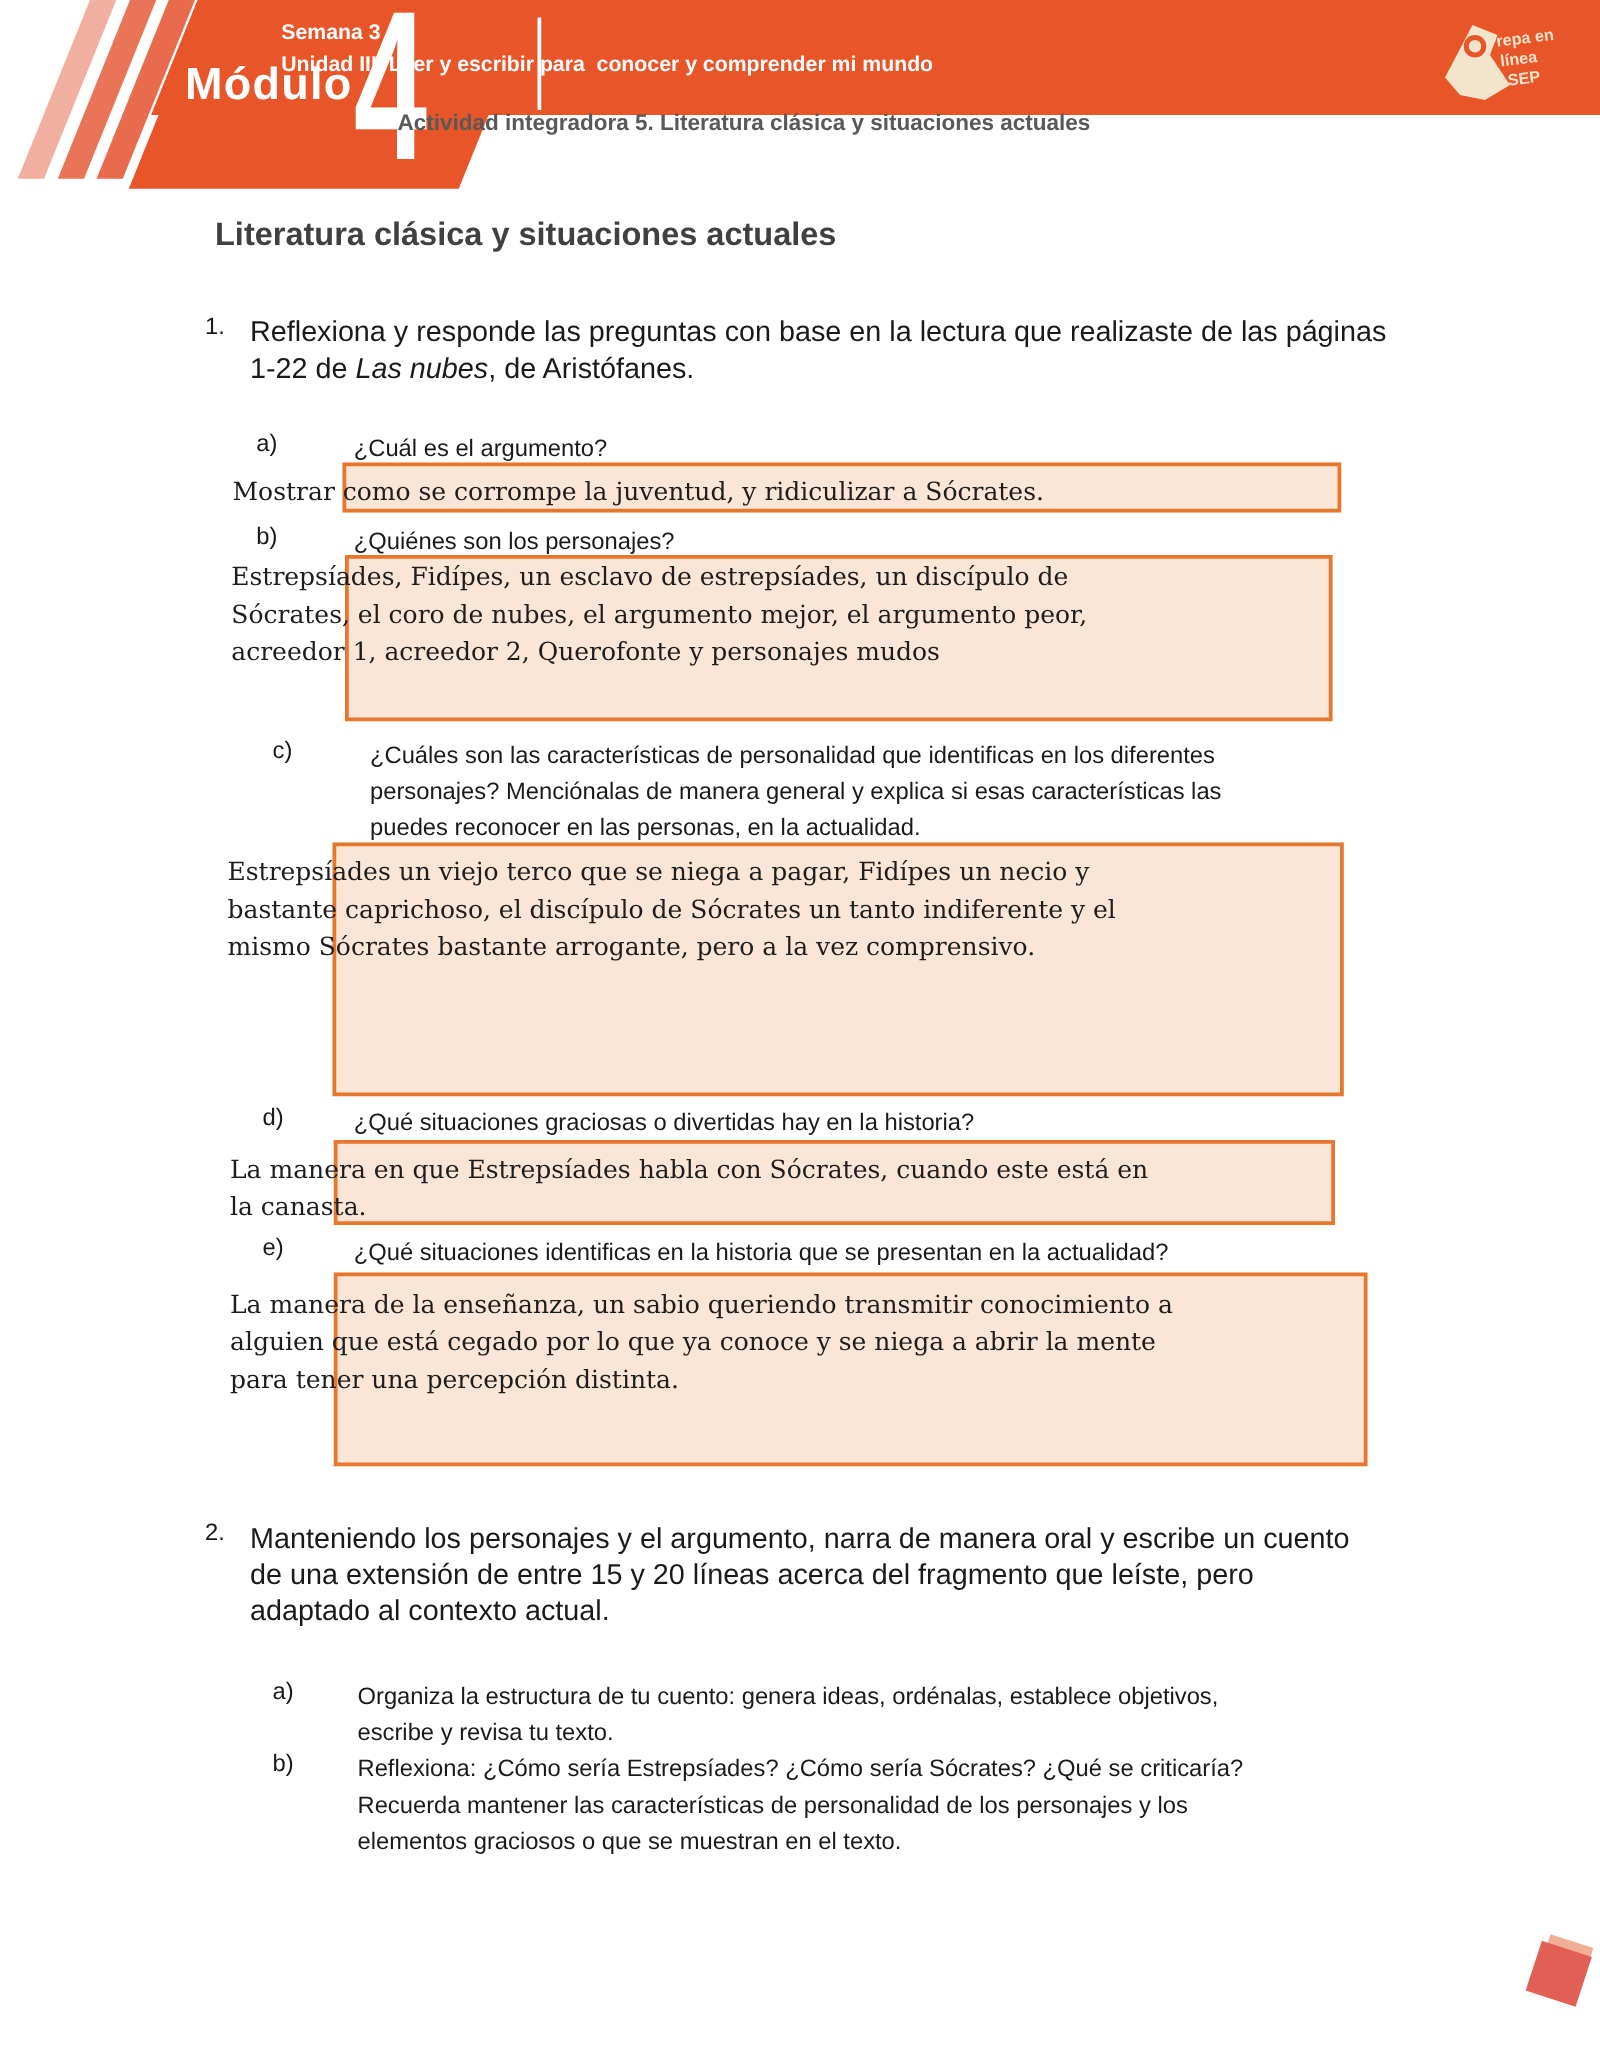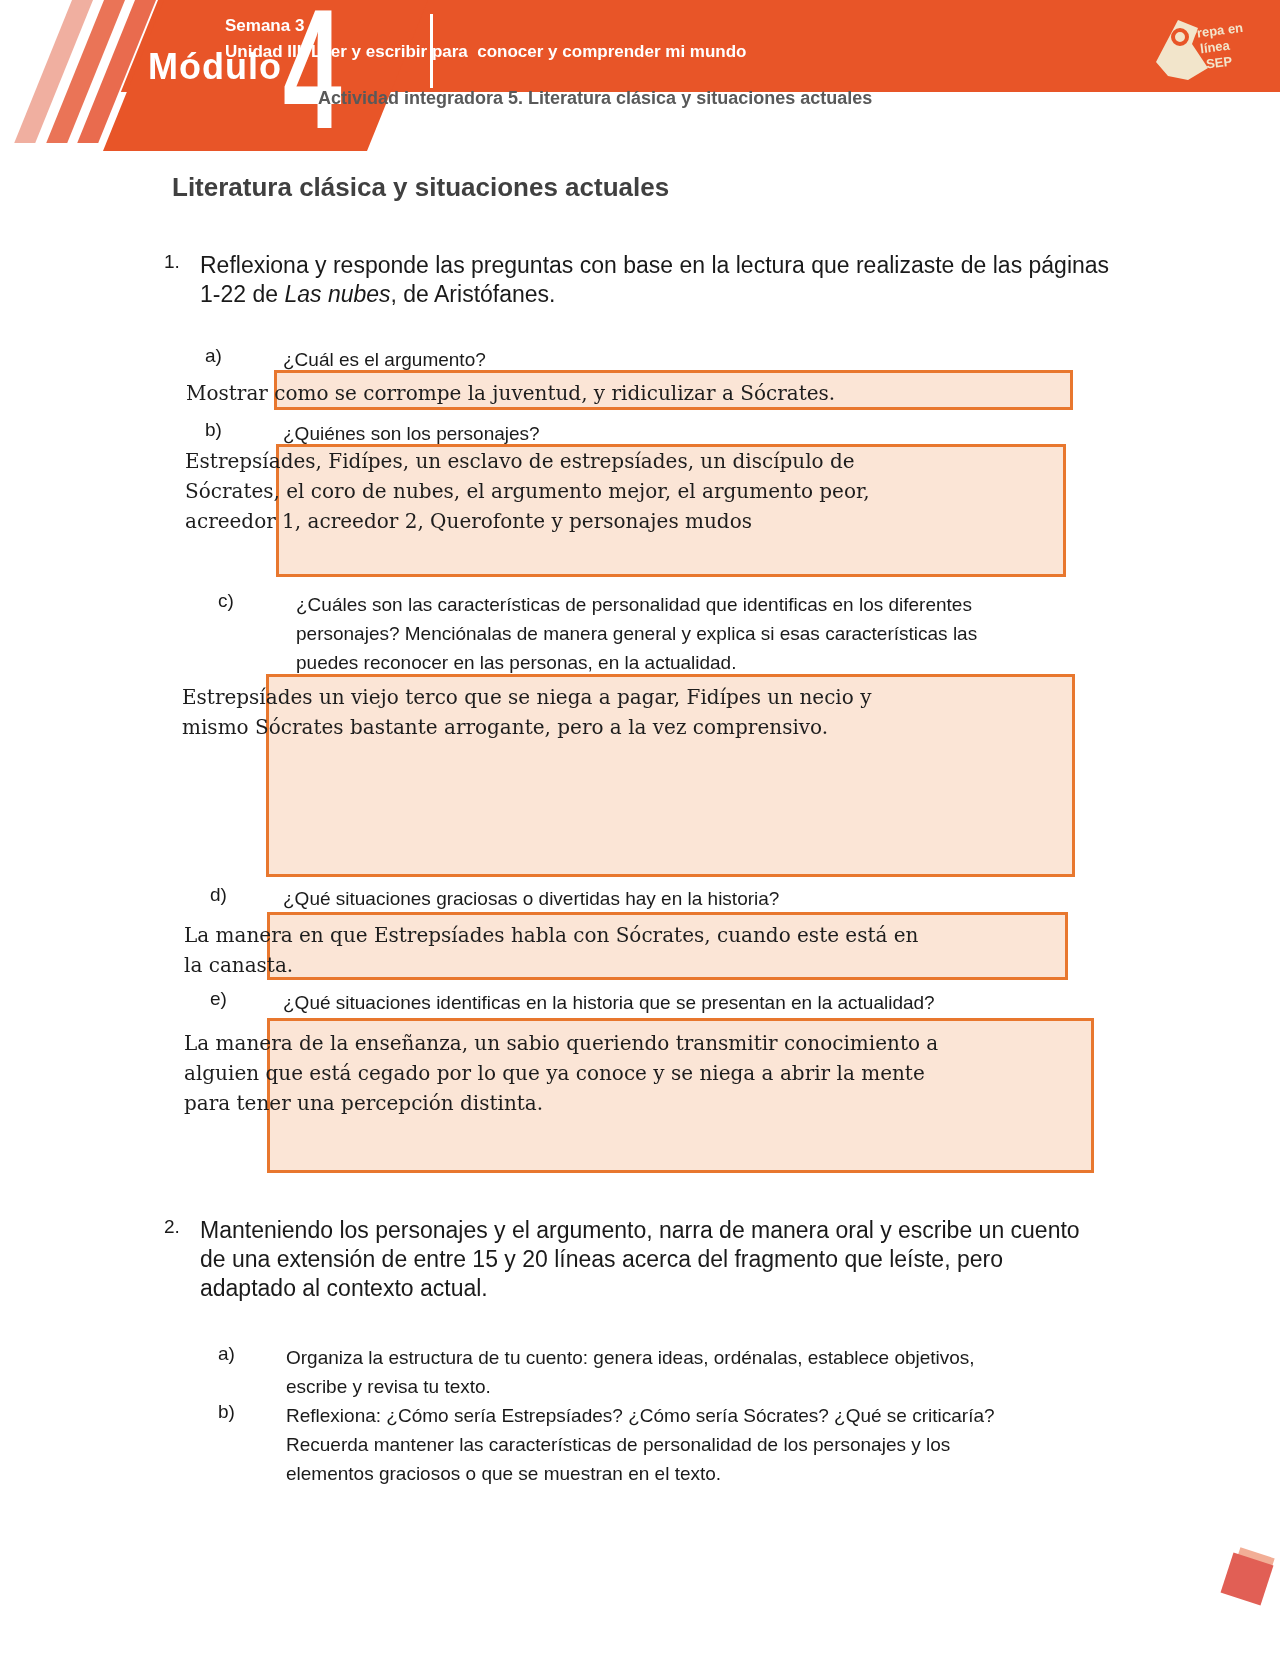--- a/index.html
+++ b/index.html
@@ -98,20 +98,21 @@
 
 <div class="q-label" style="left:218px;top:590px">c)</div>
 <div class="q-text" style="left:265px;top:590px">
   <div>¿Cuáles son las características de personalidad que identificas en los diferentes</div>
   <div>personajes? Menciónalas de manera general y explica si esas características las</div>
   <div>puedes reconocer en las personas, en la actualidad.</div>
 </div>
 <div class="abox" style="left:266px;top:674px;width:809px;height:203px"></div>
 <div class="ans" style="left:182px;top:682px">
   <div>Estrepsíades un viejo terco que se niega a pagar, Fidípes un necio y</div>
+  <div>bastante caprichoso, el discípulo de Sócrates un tanto indiferente y el</div>
   <div>mismo Sócrates bastante arrogante, pero a la vez comprensivo.</div>
 </div>
 
 <div class="q-label" style="left:210px;top:884px">d)</div>
 <div class="q-text" style="left:252px;top:884px">¿Qué situaciones graciosas o divertidas hay en la historia?</div>
 <div class="abox" style="left:267px;top:912px;width:801px;height:68px"></div>
 <div class="ans" style="left:184px;top:920px">
   <div>La manera en que Estrepsíades habla con Sócrates, cuando este está en</div>
   <div>la canasta.</div>
 </div>

